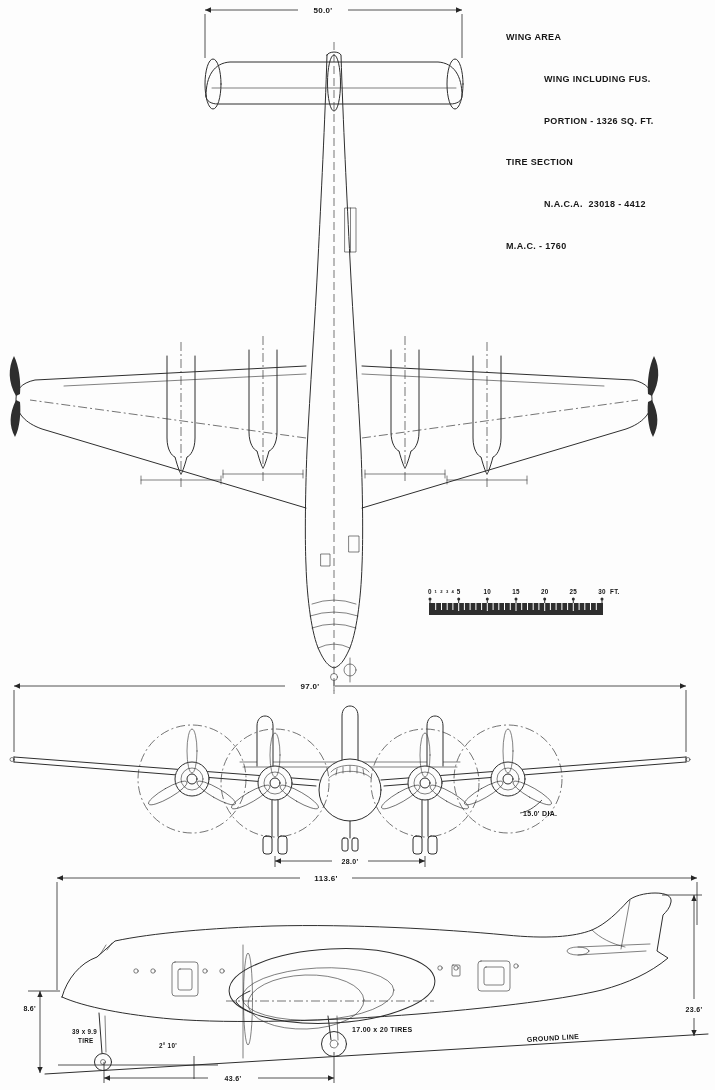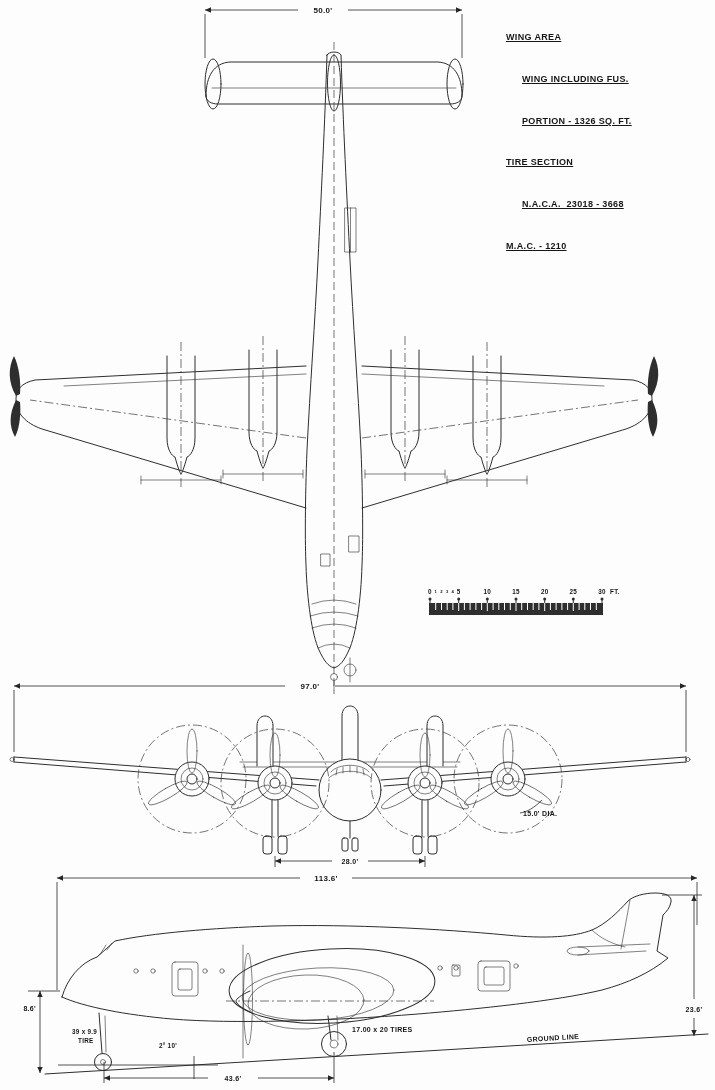--- a/index.html
+++ b/index.html
@@ -14,35 +14,35 @@
   .dash{fill:none;stroke:#3a3a3a;stroke-width:.7;stroke-dasharray:8 4;}
   .dim{fill:none;stroke:#262626;stroke-width:.8;}
   .blk{fill:#2e2e2e;stroke:none;}
   .lbl{font:700 8px "Liberation Sans",sans-serif;fill:#141414;letter-spacing:.3px;}
   .lbl7{font-size:7px;}
   .lbl65{font-size:6.3px;}
   .lbl4{font-size:4.2px;font-weight:700;}
   
   .spec{position:absolute;left:506px;top:3px;font:700 9px/1.55 "Liberation Sans",sans-serif;
         color:#161616;letter-spacing:.35px;white-space:pre;}
-  .spec-line{text-decoration:underline;}
-  .ind{margin-left:16px;}
+  .spec-line{}
+  .ind{margin-left:38px;}
 </style>
 </head>
 <body>
 
 <div class="sheet">
 
   <div class="spec">
     <div class="spec-line">WING AREA</div>
     <div class="spec-line ind">WING INCLUDING FUS.</div>
     <div class="spec-line ind">PORTION - 1326 SQ. FT.</div>
     <div class="spec-line">TIRE SECTION</div>
-    <div class="spec-line ind">N.A.C.A.  23018 - 3668</div>
-    <div class="spec-line">M.A.C. - 1210</div>
+    <div class="spec-line ind">N.A.C.A.  23018 - 4412</div>
+    <div class="spec-line">M.A.C. - 1760</div>
   </div>
 
   <svg width="715" height="1090" viewBox="0 0 715 1090">
     <defs>
       <marker id="arw" viewBox="0 0 10 10" refX="9" refY="5" markerWidth="7" markerHeight="7" orient="auto-start-reverse" markerUnits="userSpaceOnUse">
         <path d="M0 1 L9 5 L0 9 Z" fill="#262626"></path>
       </marker>
 
       <g id="prop">
         <circle r="54" class="cl"></circle>

